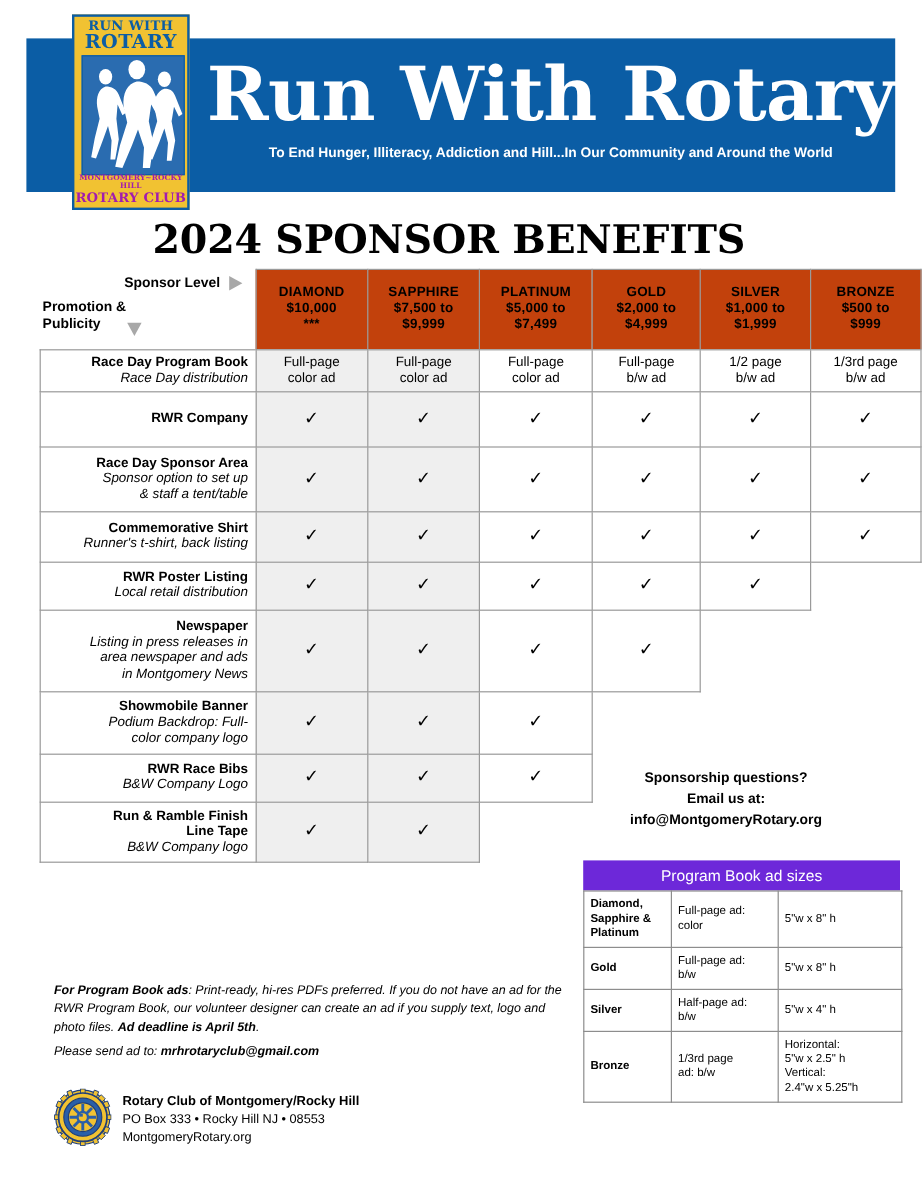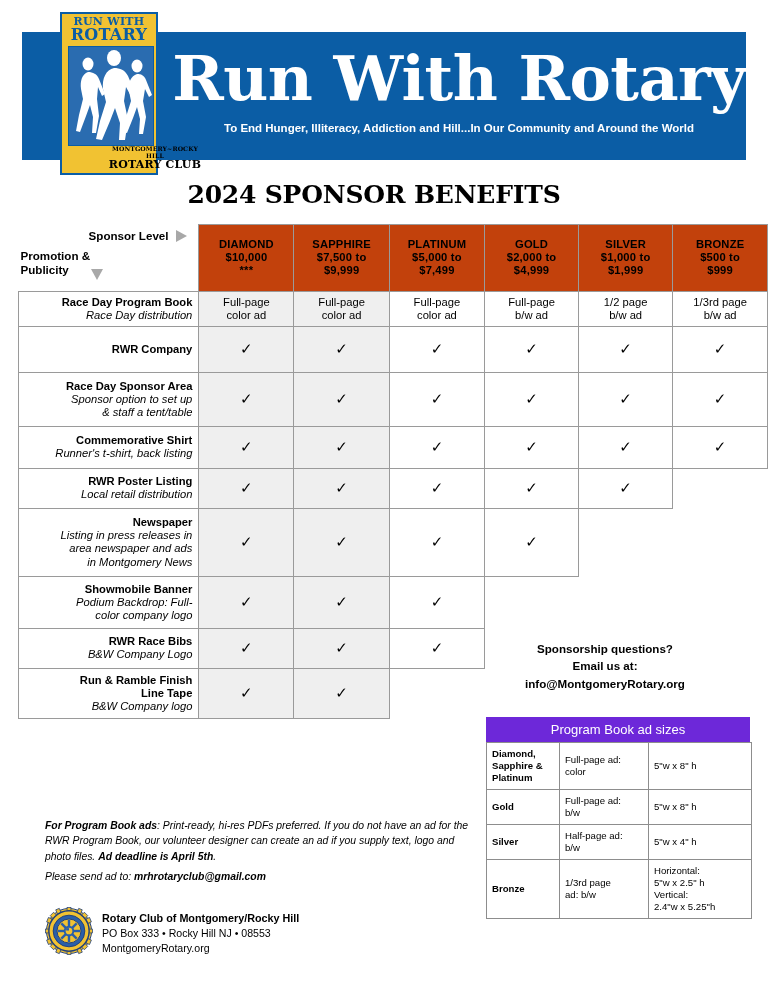--- a/index.html
+++ b/index.html
@@ -40,38 +40,37 @@
   }
   .logo-top .l1{font-size:11px;letter-spacing:.3px;display:block;}
   .logo-top .l2{font-size:16px;letter-spacing:.3px;display:block;}
   .logo-blue{
     position:absolute;left:6px;top:32px;width:86px;height:100px;
     background:#2a6cb0;border:1px solid #0b5da5;box-sizing:border-box;
     overflow:hidden;
   }
   .logo-bot{
     position:absolute;left:0;bottom:2px;width:100%;text-align:center;
-    color:#000000;font-family:"DejaVu Serif", serif;font-weight:bold;
+    color:#a21caf;font-family:"DejaVu Serif", serif;font-weight:bold;
     line-height:1.05;
-    margin-left:46px;
   }
   .logo-bot .b1{font-size:6.2px;letter-spacing:.1px;display:block;}
   .logo-bot .b2{font-size:11px;letter-spacing:.2px;display:block;}
 
   
   .page-title{
     position:absolute;left:0;top:180px;width:748px;text-align:center;
-    font-family:"DejaVu Serif", serif;font-weight:bold;font-size:25px;
+    font-family:"DejaVu Serif", serif;font-weight:bold;font-size:33px;
     letter-spacing:-0.2px;
   }
 
   
   .table-wrap{position:absolute;left:0;top:0;width:768px;height:994px;}
   .maintable{
-    position:absolute;left:18px;top:224px;
+    position:absolute;left:33px;top:224px;
     border-collapse:collapse;table-layout:fixed;padding-left:27px;
   }
   .maintable td{
     border:1px solid #9a9a9a;vertical-align:middle;padding:3px 5px;
     font-size:11.2px;line-height:1.18;
   }
   .maintable td.lbl{
     width:170px;border:1px solid #9a9a9a;text-align:right;
     padding:4px 6px 4px 4px;
   }

